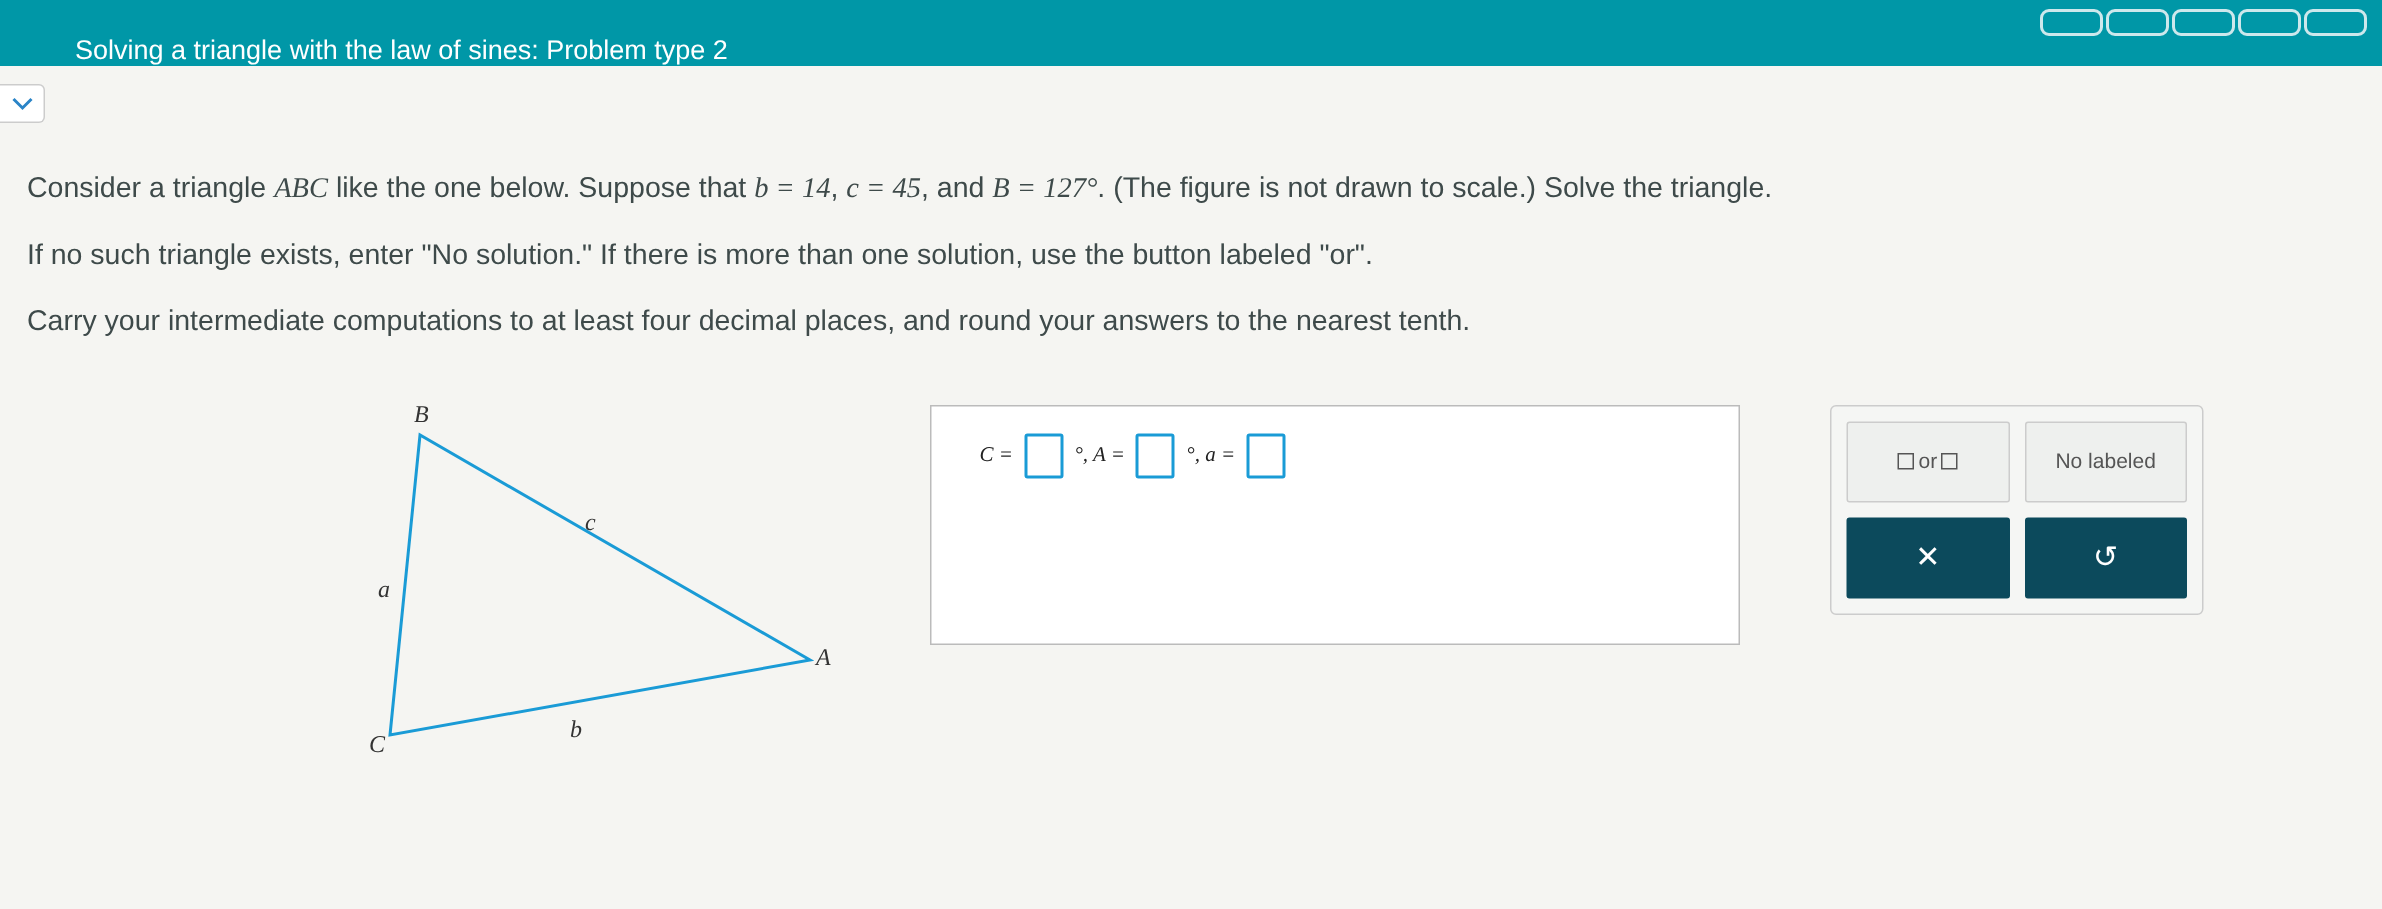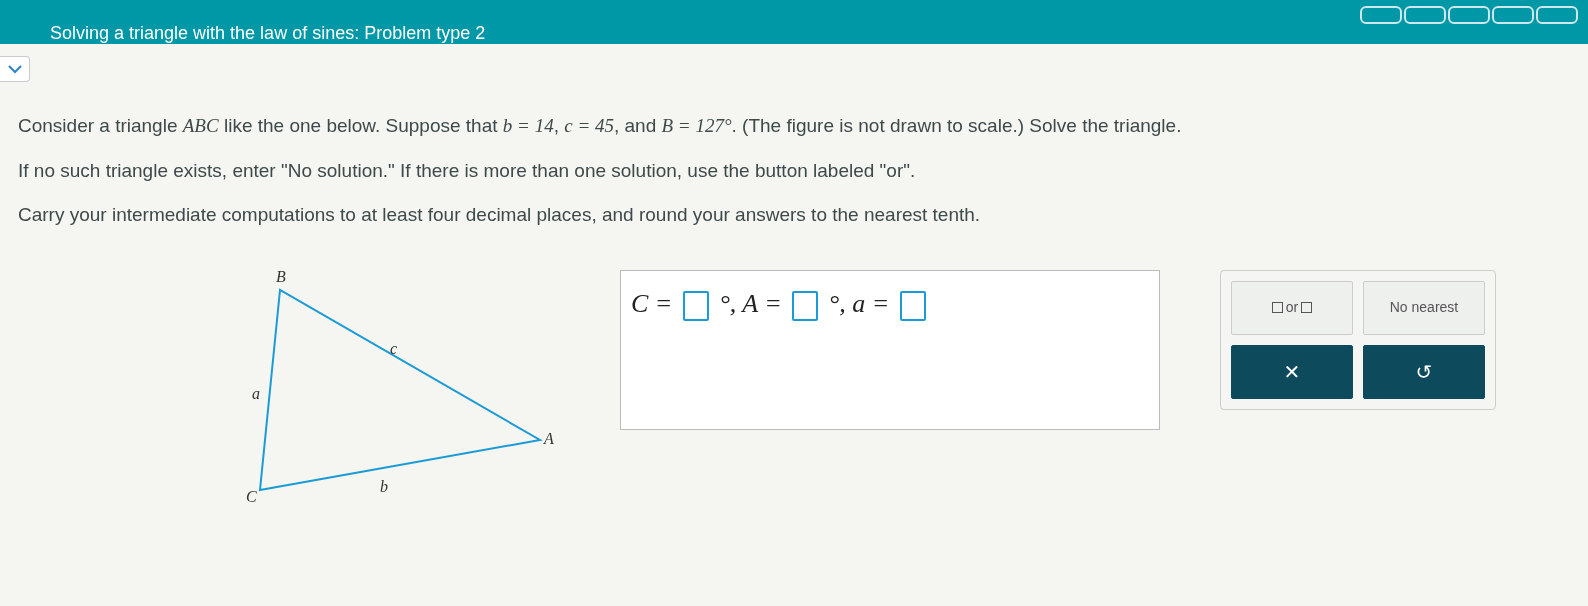--- a/index.html
+++ b/index.html
@@ -62,23 +62,23 @@
     align-items: flex-start;
   }
   .triangle-wrap { position: relative; width: 320px; height: 240px; }
   .triangle-wrap svg { width: 100%; height: 100%; }
   .tlabel { position: absolute; font-style: italic; font-family:'Times New Roman',serif; font-size:16px; color:#333; }
   .answer-box {
     border: 1px solid #bbb;
     background: #fff;
     width: 540px;
     height: 160px;
-    padding: 18px 10px;
+    padding: 18px 32px;
     font-family: 'Times New Roman', serif;
-    font-size: 26px;
+    font-size: 14px;
     color: #222;
   }
   .answer-box .ibox {
     display: inline-block;
     width: 26px; height: 30px;
     border: 2px solid #1a9bd6;
     border-radius: 2px;
     vertical-align: middle;
     margin: 0 4px;
     text-align: center;
@@ -86,21 +86,21 @@
   }
   .controls {
     border: 1px solid #ccc;
     background: #f5f6f4;
     border-radius: 4px;
     padding: 10px;
     display: grid;
     grid-template-columns: 1fr 1fr;
     grid-template-rows: auto auto;
     gap: 10px;
-    width: 276px;
+    width: 249px;
   }
   .ctrl-btn {
     background: #eef0ee;
     border: 1px solid #ccc;
     border-radius: 2px;
     height: 54px;
     display: flex;
     align-items: center;
     justify-content: center;
     font-size: 14px;
@@ -172,21 +172,21 @@
     <span class="ibox" contenteditable="true" style=""></span>
   </div>
 
   <div class="controls">
     <div class="ctrl-btn">
       <span class="mini-box"></span>
       <span>or</span>
       <span class="mini-box"></span>
     </div>
     <div class="ctrl-btn">
-      <span>No nearest</span>
+      <span>No labeled</span>
     </div>
     <div class="ctrl-btn dark">
       <span>✕</span>
     </div>
     <div class="ctrl-btn dark">
       <span>↺</span>
     </div>
   </div>
 
 </div>

